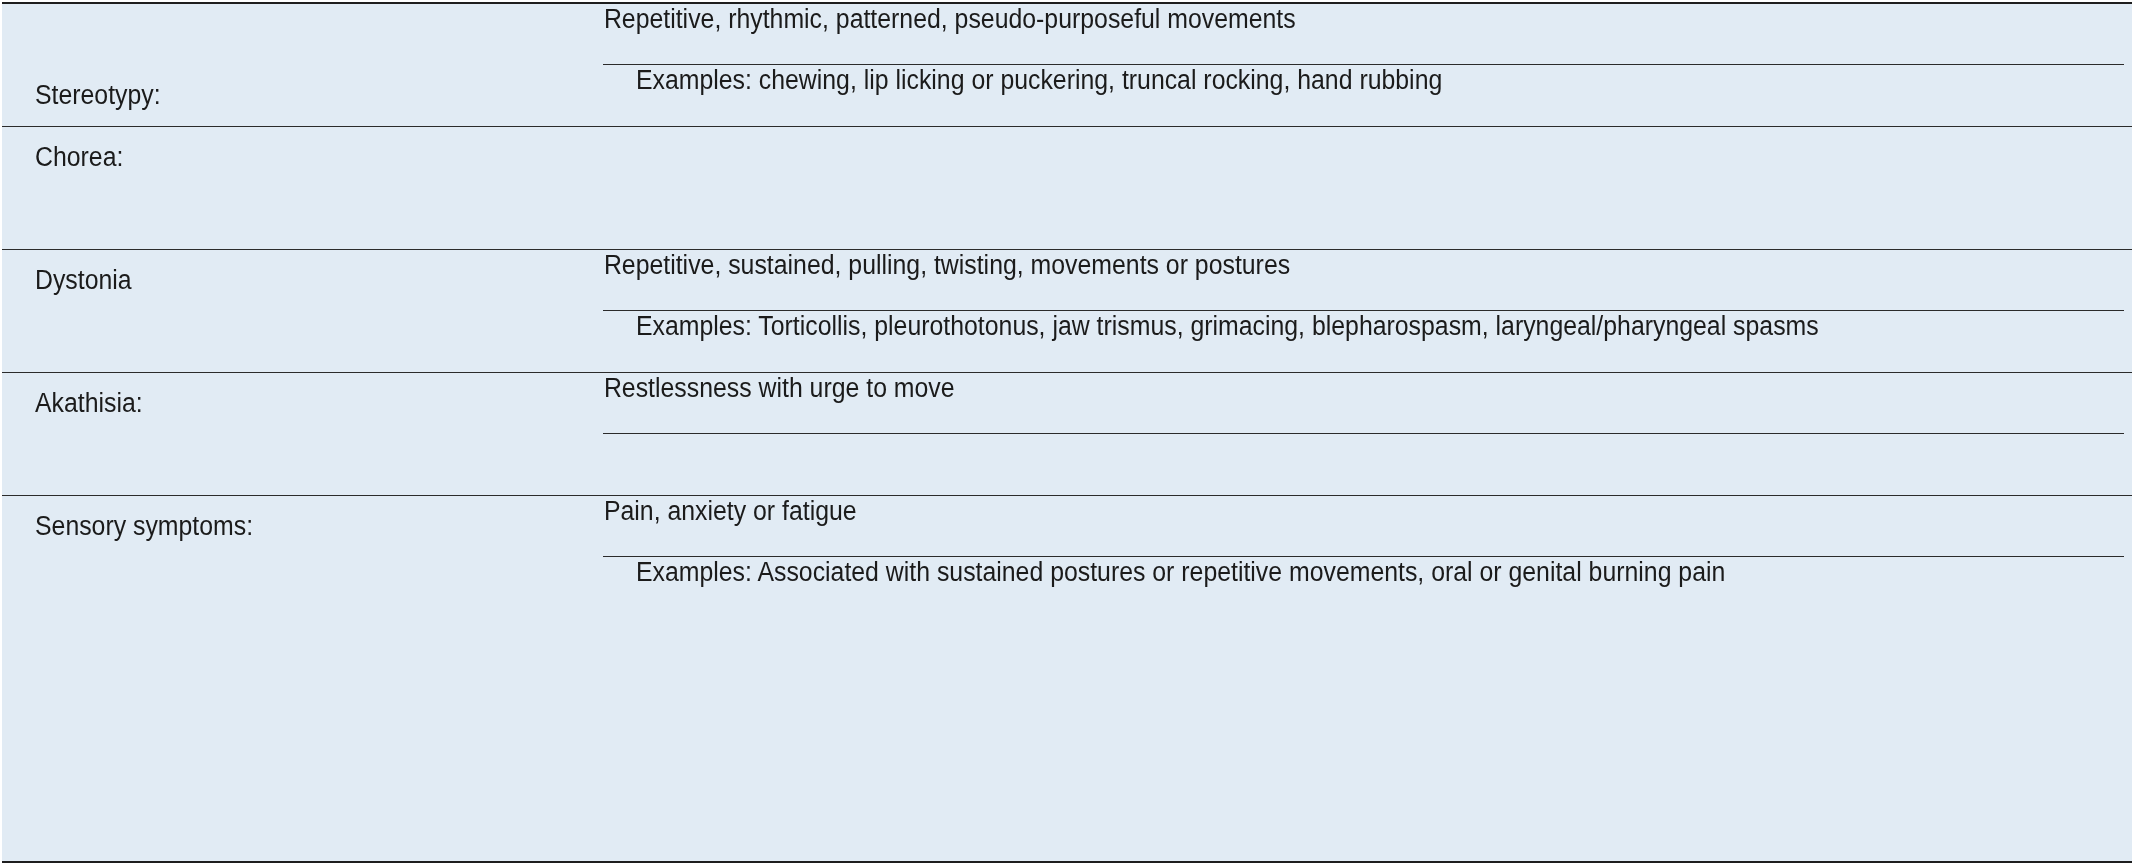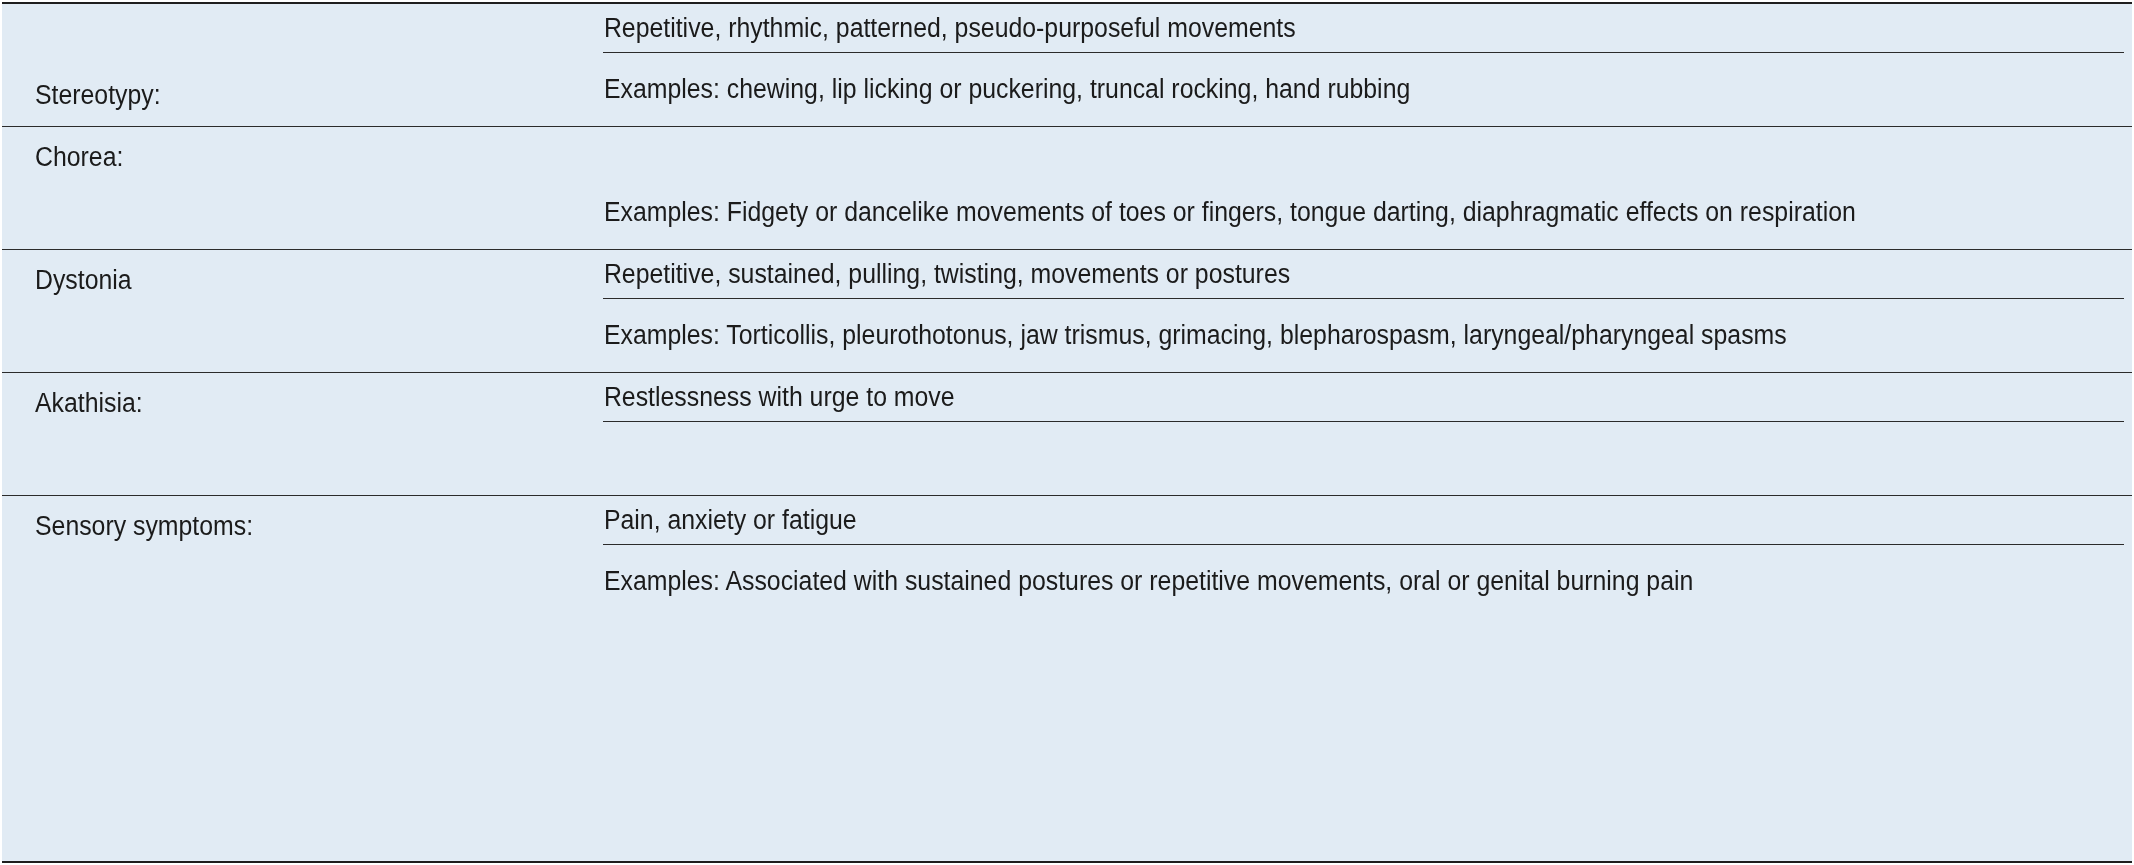--- a/index.html
+++ b/index.html
@@ -46,31 +46,31 @@
       white-space: nowrap;
       transform: scaleX(0.92);
       transform-origin: left center;
     }
     .label.top { top: 0; }
     .label.bottom { top: 61px; }
     .subrow {
       position: absolute;
       left: 601px;
       right: 8px;
-      height: 49px;
+      height: 61px;
       display: flex;
-      align-items: center;
       box-sizing: border-box;
     }
     .subrow.first {
       top: 0;
       border-bottom: 1.6px solid #2b2b2b;
     }
     .subrow.second {
       top: 61px;
+      margin-left: 32px;
     }
     .subrow .txt {
       font-size: 27px;
       color: #1b1b1b;
       white-space: nowrap;
       transform: scaleX(0.92);
       transform-origin: left center;
       padding-left: 1px;
     }
   </style>
@@ -84,23 +84,20 @@
     <div class="subrow first">
       <span class="txt">Repetitive, rhythmic, patterned, pseudo-purposeful movements</span>
     </div>
     <div class="subrow second">
       <span class="txt">Examples: chewing, lip licking or puckering, truncal rocking, hand rubbing</span>
     </div>
   </div>
 
   <div class="group">
     <div class="label top">Chorea:</div>
-    <div class="subrow second">
-      <span class="txt">Examples: Fidgety or dancelike movements of toes or fingers, tongue darting, diaphragmatic effects on respiration</span>
-    </div>
   </div>
 
   <div class="group">
     <div class="label top">Dystonia</div>
     <div class="subrow second">
       <span class="txt">Examples: Torticollis, pleurothotonus, jaw trismus, grimacing, blepharospasm, laryngeal/pharyngeal spasms</span>
     </div>
     <div class="subrow first">
       <span class="txt">Repetitive, sustained, pulling, twisting, movements or postures</span>
     </div>

